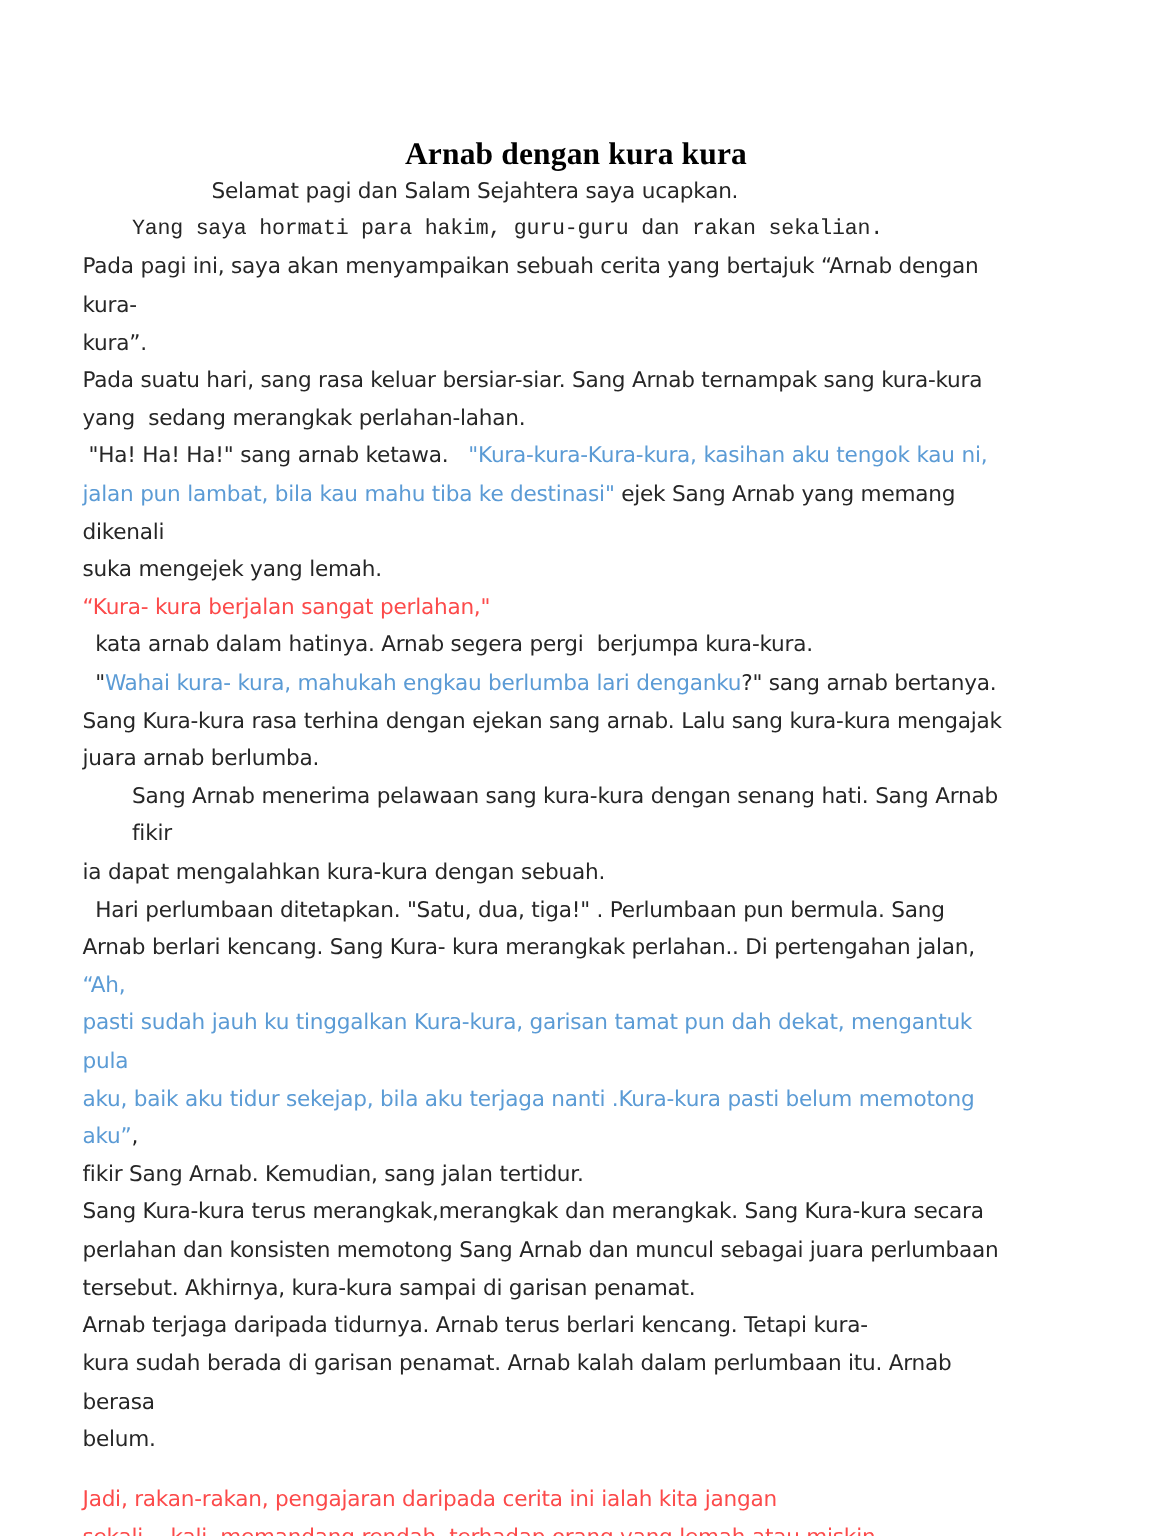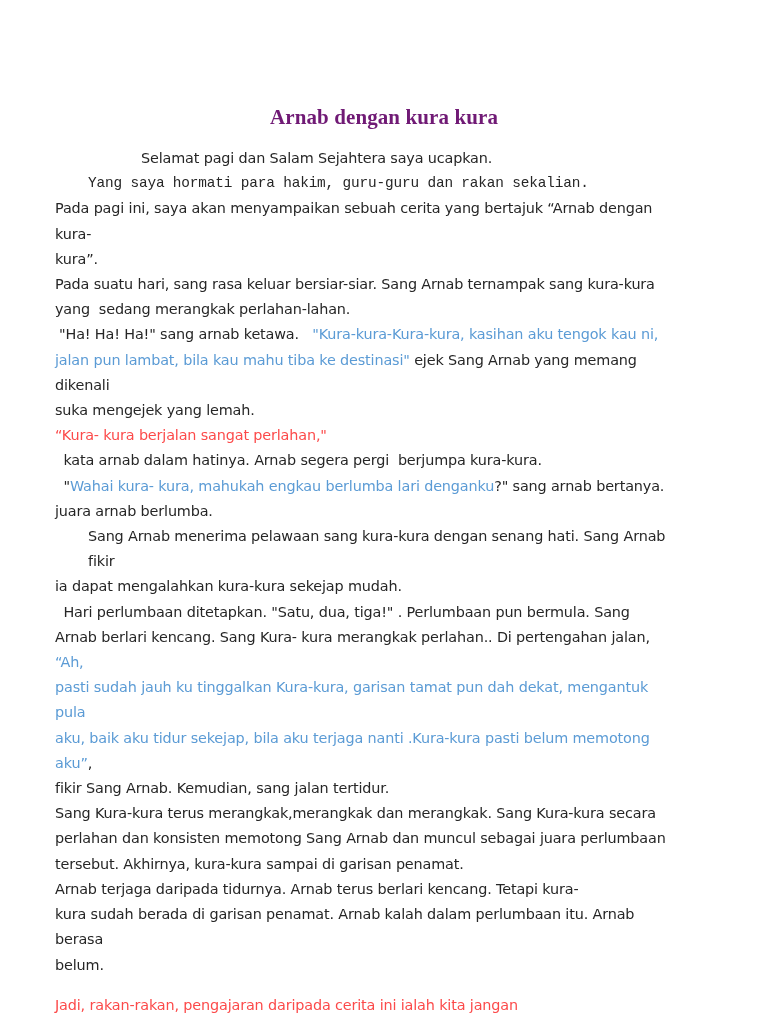--- a/index.html
+++ b/index.html
@@ -22,22 +22,22 @@
     background: #ffffff;
     box-sizing: border-box;
     padding: 0;
   }
 
   .doc-title {
     font-family: "Liberation Serif", "DejaVu Serif", serif;
     font-weight: bold;
     font-size: 21px;
     text-align: center;
-    color: #701a75;
-    margin: 16px;
+    color: #000000;
+    margin: 1px;
     padding-top: 89px;
     letter-spacing: 0.1px;
   }
 
   .body-block {
     margin: 0;
     padding: 0 88px 0 55px;
   }
 
   
@@ -75,23 +75,24 @@
       <p class="ln"><span class="black">Pada pagi ini, saya akan menyampaikan sebuah cerita yang bertajuk “Arnab dengan kura-</span></p>
       <p class="ln"><span class="black">kura”.</span></p>
       <p class="ln"><span class="black">Pada suatu hari, sang rasa keluar bersiar-siar. Sang Arnab ternampak sang kura-kura</span></p>
       <p class="ln"><span class="black">yang  sedang merangkak perlahan-lahan.</span></p>
       <p class="ln sp1"><span class="black">"Ha! Ha! Ha!" sang arnab ketawa.   </span><span class="blue">"Kura-kura-Kura-kura, kasihan aku tengok kau ni,</span></p>
       <p class="ln"><span class="blue">jalan pun lambat, bila kau mahu tiba ke destinasi"</span><span class="black"> ejek Sang Arnab yang memang dikenali</span></p>
       <p class="ln"><span class="black">suka mengejek yang lemah.</span></p>
       <p class="ln"><span class="red">“Kura- kura berjalan sangat perlahan,"</span></p>
       <p class="ln sp1"><span class="black"> kata arnab dalam hatinya. Arnab segera pergi  berjumpa kura-kura.</span></p>
       <p class="ln sp1"><span class="black"> "</span><span class="blue">Wahai kura- kura, mahukah engkau berlumba lari denganku</span><span class="black">?" sang arnab bertanya.</span></p>
+      <p class="ln"><span class="black">Sang Kura-kura rasa terhina dengan ejekan sang arnab. Lalu sang kura-kura mengajak</span></p>
       <p class="ln"><span class="black">juara arnab berlumba.</span></p>
       <p class="ln indent-para"><span class="black">Sang Arnab menerima pelawaan sang kura-kura dengan senang hati. Sang Arnab fikir</span></p>
-      <p class="ln"><span class="black">ia dapat mengalahkan kura-kura sekejap mudah.</span></p>
+      <p class="ln"><span class="black">ia dapat mengalahkan kura-kura dengan sebuah.</span></p>
       <p class="ln sp1"><span class="black"> Hari perlumbaan ditetapkan. "Satu, dua, tiga!" . Perlumbaan pun bermula. Sang</span></p>
       <p class="ln"><span class="black">Arnab berlari kencang. Sang Kura- kura merangkak perlahan.. Di pertengahan jalan, </span><span class="blue">“Ah,</span></p>
       <p class="ln"><span class="blue">pasti sudah jauh ku tinggalkan Kura-kura, garisan tamat pun dah dekat, mengantuk pula</span></p>
       <p class="ln"><span class="blue">aku, baik aku tidur sekejap, bila aku terjaga nanti .Kura-kura pasti belum memotong aku”</span><span class="black">,</span></p>
       <p class="ln"><span class="black">fikir Sang Arnab. Kemudian, sang jalan tertidur.</span></p>
       <p class="ln"><span class="black">Sang Kura-kura terus merangkak,merangkak dan merangkak. Sang Kura-kura secara</span></p>
       <p class="ln"><span class="black">perlahan dan konsisten memotong Sang Arnab dan muncul sebagai juara perlumbaan</span></p>
       <p class="ln"><span class="black">tersebut. Akhirnya, kura-kura sampai di garisan penamat.</span></p>
       <p class="ln"><span class="black">Arnab terjaga daripada tidurnya. Arnab terus berlari kencang. Tetapi kura-</span></p>
       <p class="ln"><span class="black">kura sudah berada di garisan penamat. Arnab kalah dalam perlumbaan itu. Arnab berasa</span></p>

